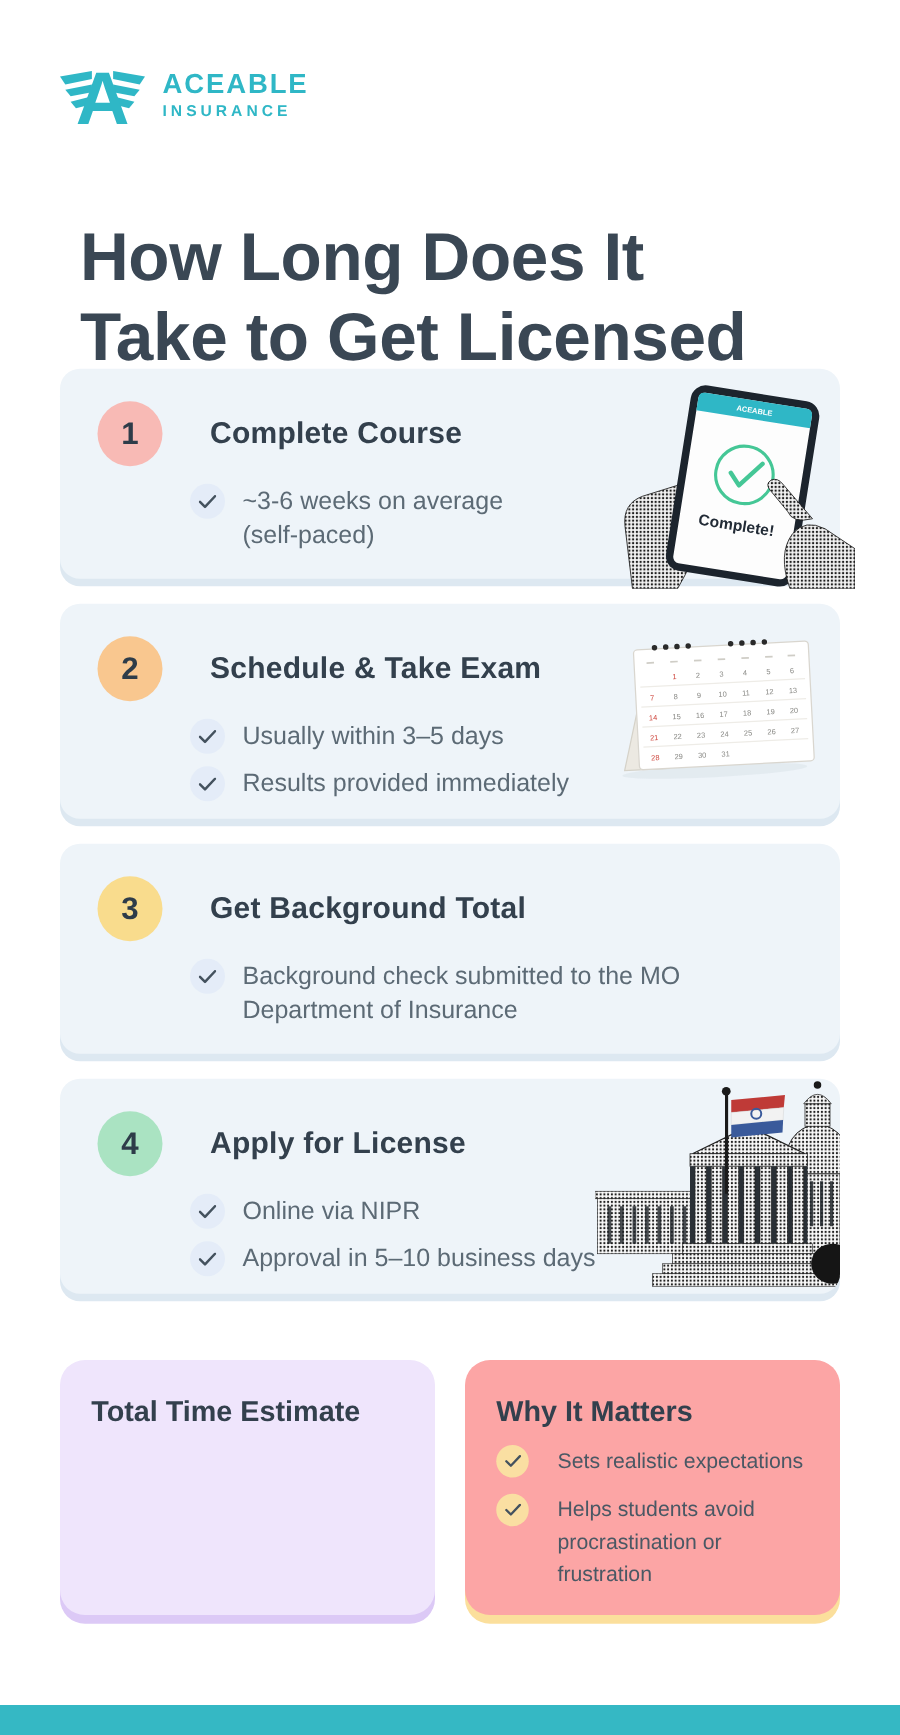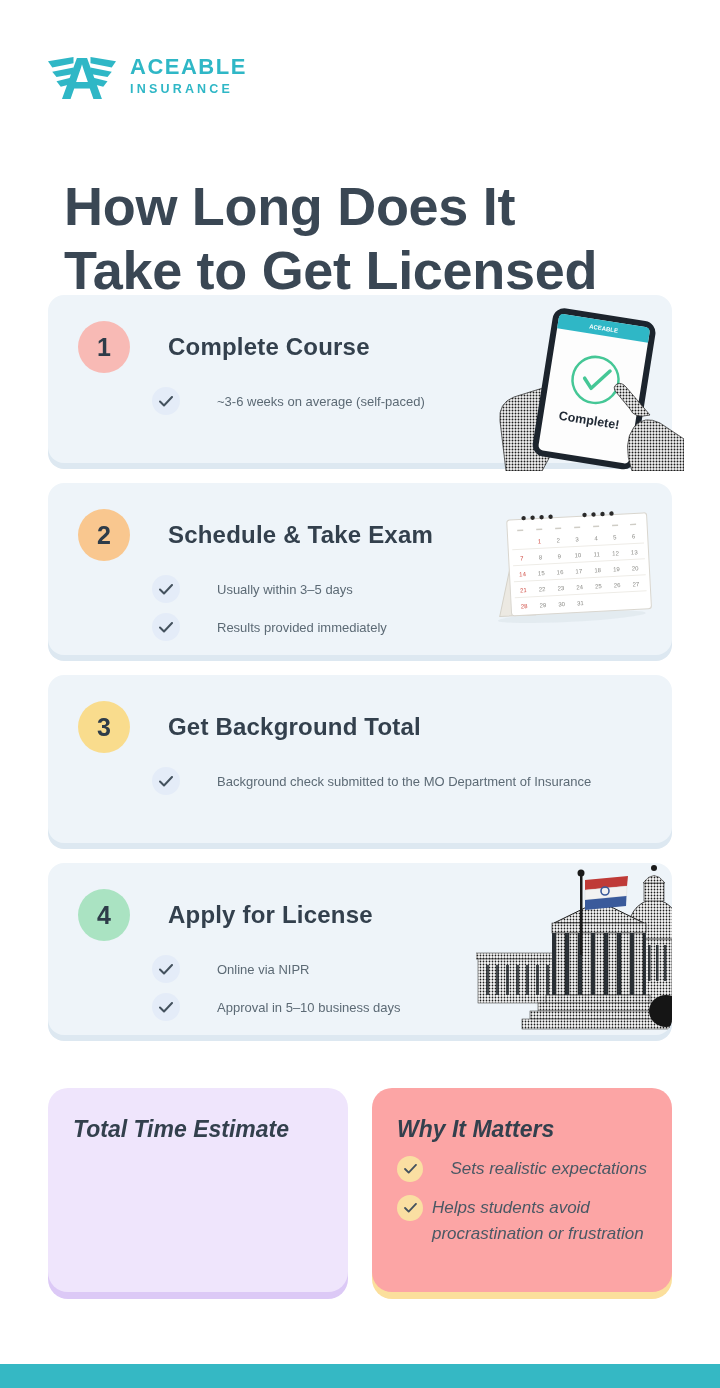--- a/index.html
+++ b/index.html
@@ -32,34 +32,34 @@
     display:flex;align-items:center;justify-content:center;
     font-size:25px;font-weight:700;color:#2e3c49;
   }
   .step-title{font-size:24px;font-weight:700;color:#33404d;letter-spacing:0.2px;margin-left:16px;}
   .step-bullets{margin:14px 0 0 74px;display:flex;flex-direction:column;gap:10px;position:relative;z-index:2;}
   .bullet{display:flex;gap:14px;align-items:flex-start;}
   .bullet-check{
     width:28px;height:28px;border-radius:50%;background:#e4ecf8;flex:none;
     display:flex;align-items:center;justify-content:center;
   }
-  .bullet-text{font-size:13px;color:#5c6a75;line-height:27px;padding-top:1px;margin-left:23px;}
+  .bullet-text{font-size:20px;color:#5c6a75;line-height:27px;padding-top:1px;}
   .w250{max-width:250px;}
   
   .ill-tablet{position:absolute;right:-12px;bottom:-8px;width:200px;height:170px;z-index:1;}
   .ill-calendar{position:absolute;right:8px;top:18px;width:195px;height:125px;z-index:1;}
   .ill-capitol{position:absolute;right:0;bottom:4px;width:196px;height:170px;z-index:1;}
   
   .summary{position:absolute;left:48px;top:1088px;display:flex;gap:24px;}
-  .sum-card{width:300px;height:204px;border-radius:20px;padding:28px 25px;box-sizing:border-box;font-style:italic;}
+  .sum-card{width:300px;height:204px;border-radius:20px;padding:28px 25px;box-sizing:border-box;}
   .sum-purple{background:#efe5fc;box-shadow:0 7px 0 #dcc9f6;}
   .sum-yellow{background:#fca5a5;box-shadow:0 7px 0 #fbdf9c;}
   .sum-title{font-size:23px;font-weight:800;color:#33404d;margin:0 0 13px 0;}
   .sum-body{font-size:17.5px;color:#57666f;line-height:28px;}
-  .why-bullet{display:flex;gap:9px;align-items:flex-start;margin-bottom:13px;justify-content:space-between;}
+  .why-bullet{display:flex;gap:23px;align-items:flex-start;margin-bottom:13px;}
   .why-check{
     width:26px;height:26px;border-radius:50%;background:#fadfa2;flex:none;
     display:flex;align-items:center;justify-content:center;
   }
   .why-text{font-size:17px;color:#4a5864;line-height:26px;}
   
   .footer-bar{position:absolute;left:0;right:0;bottom:0;height:24px;background:#35b8c4;}
 </style>
 </head>
 <body>

